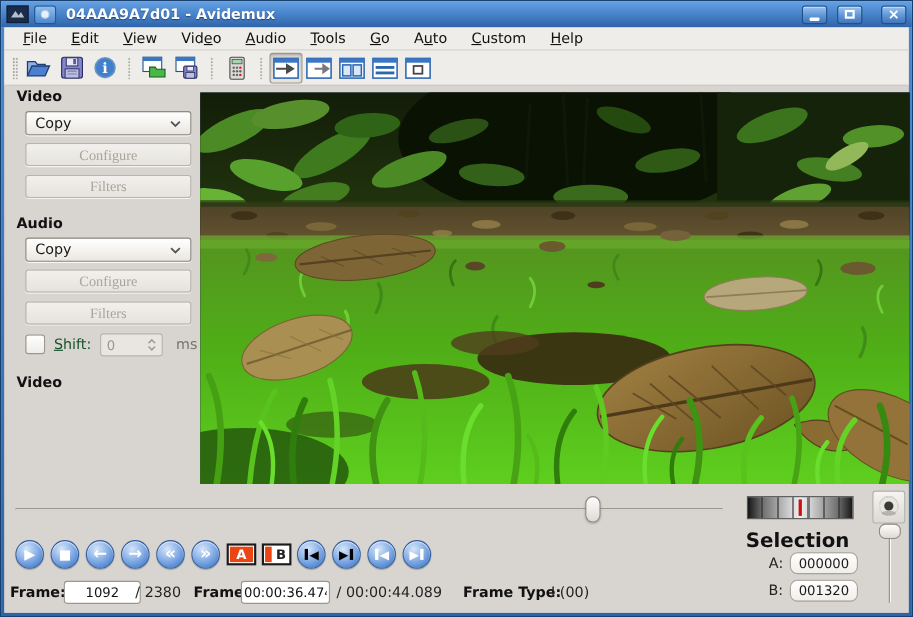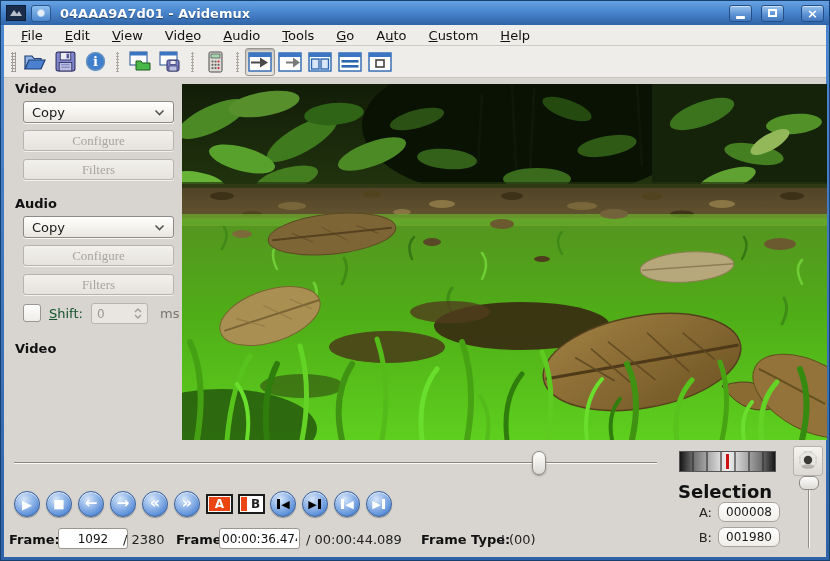--- a/index.html
+++ b/index.html
@@ -430,23 +430,23 @@
         <circle cx="11" cy="10" r="8.5" fill="none" stroke="#fff" stroke-width="1.2" opacity="0.7"></circle>
         <circle cx="11" cy="10" r="4.2" fill="#3c3a37"></circle>
         <ellipse cx="11" cy="16.5" rx="6.5" ry="2.2" fill="#a3a09a" opacity="0.7"></ellipse>
       </svg>
     </div>
     <div class="vtrack"></div>
     <div class="vhandle"></div>
 
     <div class="sel-heading">Selection</div>
     <div class="sel-label" style="top:480px">A:</div>
-    <div class="sel-box" style="top:477px">000008</div>
+    <div class="sel-box" style="top:477px">000000</div>
     <div class="sel-label" style="top:505px">B:</div>
-    <div class="sel-box" style="top:502px">001980</div>
+    <div class="sel-box" style="top:502px">001320</div>
 
     <div class="pbtn" style="left:10px">
         <span>▶</span>
       </div>
     <div class="pbtn" style="left:42px">
         <span style="font-size:12px">■</span>
       </div>
     <div class="pbtn" style="left:74px">
         <span class="g-arrow">←</span>
       </div>

